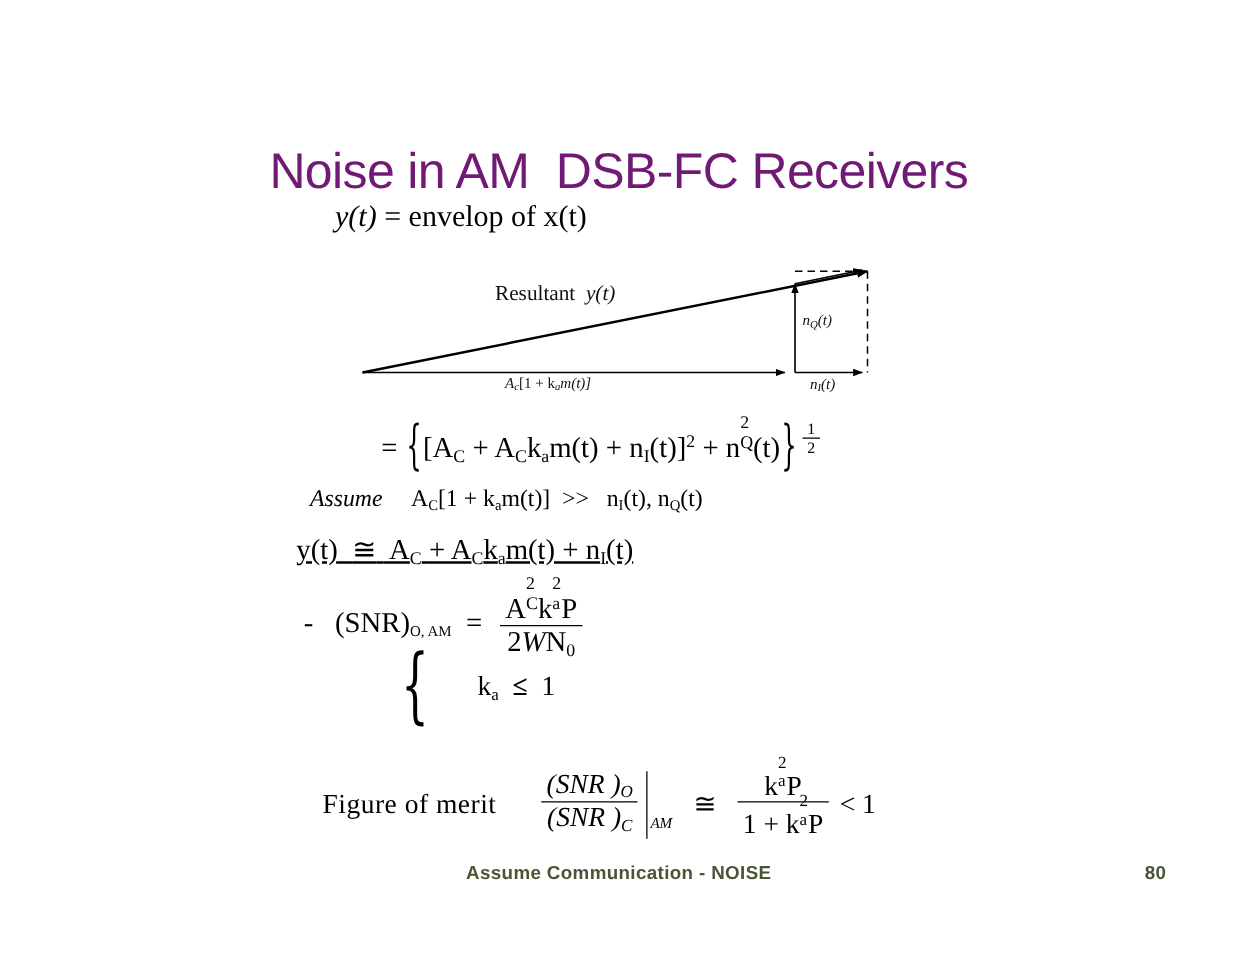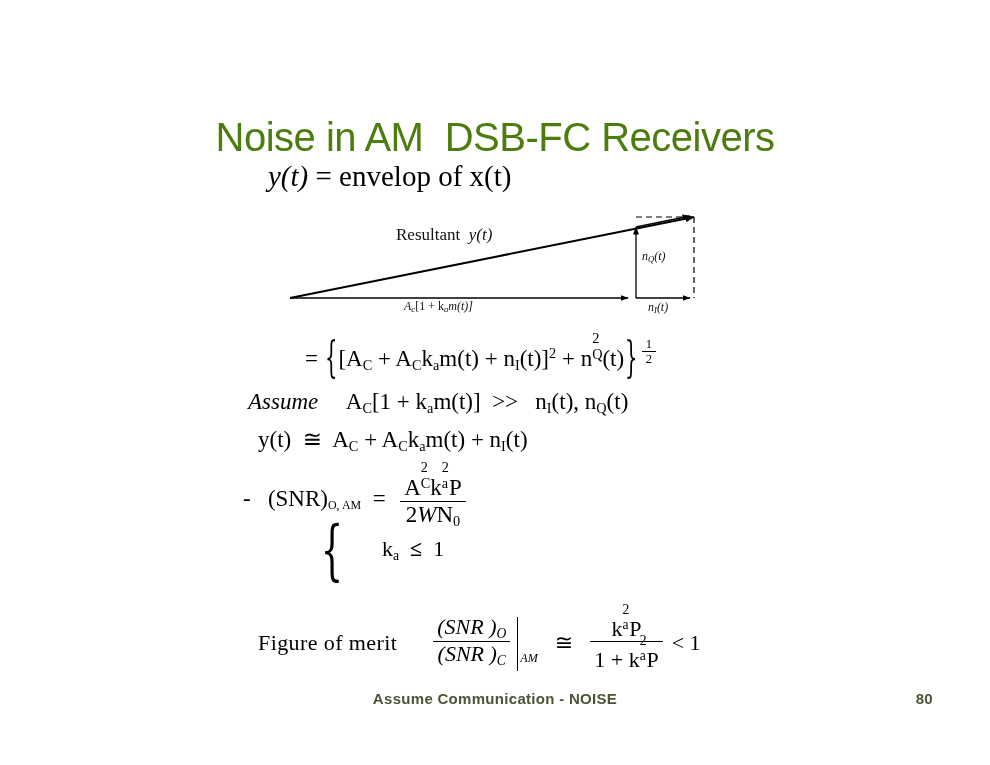--- a/index.html
+++ b/index.html
@@ -27,21 +27,21 @@
     font-size: 40px;
     font-weight: normal;
     letter-spacing: -0.5px;
     white-space: pre;
   }
 
   
   .mathline {
     position: absolute;
     font-family: "Liberation Serif", serif;
-    font-size: 29px;
+    font-size: 24px;
     white-space: nowrap;
     line-height: 1;
   }
   .it { font-style: italic; }
   sub  { font-size: 0.62em; vertical-align: -0.28em; font-style: normal; }
   sup  { font-size: 0.62em; vertical-align: 0.55em; font-style: normal; }
   .subsup {
     display: inline-block;
     vertical-align: baseline;
     font-size: 0.62em;
@@ -167,21 +167,21 @@
   }
   #footer-page {
     position: absolute;
     right: 57px;
     top: 0;
   }
 </style>
 </head>
 <body>
 
-<h1 id="slide-title" style="color:#4d7c0f">Noise in AM  DSB-FC Receivers</h1>
+<h1 id="slide-title" style="color:#701a75">Noise in AM  DSB-FC Receivers</h1>
 
 <div class="mathline" id="intro-line" style="left:268px; top:162px;">
   <span class="it">y(t)</span><span>&nbsp;</span><span>= envelop  of  x(t)</span>
 </div>
 
 <div id="phasor-diagram">
   <svg width="430" height="120" viewBox="0 0 430 120">
     <defs>
       <marker id="ah" markerWidth="9" markerHeight="7" refX="8.5" refY="3.5" orient="auto" markerUnits="userSpaceOnUse">
         <path d="M0,0 L9,3.5 L0,7 z" fill="#000"></path>
@@ -223,29 +223,29 @@
   </div>
 </div>
 
 <div class="mathline" id="eq-envelope-expansion" style="left:305px; top:340px; font-size:23px;">
   <span>=</span>
   <span class="bigbrace">{</span><span>[A</span><sub>C</sub>
   <span>+ A</span><sub>C</sub><span>k</span><sub>a</sub><span>m(t) + n</span><sub>I</sub><span>(t)]</span><sup>2</sup>
   <span>+ n</span><span class="subsup"><i class="up">2</i><i class="dn">Q</i></span><span>(t)</span><span class="bigbrace">}</span><span class="frac small" style="position:relative; top:-0.72em;"><span class="num">1</span><span class="den">2</span></span>
 </div>
 
-<div class="mathline" id="eq-assume" style="left:248px; top:390px; font-size:23px;">
+<div class="mathline" id="eq-assume" style="left:248px; top:390px; font-size:19px;">
   <span class="it">Assume</span>
   <span>&nbsp;&nbsp;&nbsp;</span>
   <span>A</span><sub>C</sub><span>[1 + k</span><sub>a</sub><span>m(t)]</span>
   <span>&nbsp;</span><span>&gt;&gt;</span><span>&nbsp;&nbsp;</span>
   <span>n</span><sub>I</sub><span>(t), n</span><sub>Q</sub><span>(t)</span>
 </div>
 
-<div class="mathline" id="eq-approximation" style="left:258px; top:428px; font-size:23px;">
+<div class="mathline" id="eq-approximation" style="left:237px; top:428px; font-size:23px;text-decoration:underline;">
   <span>y(t)</span>
   <span>&nbsp;</span><span>≅</span><span>&nbsp;</span>
   <span>A</span><sub>C</sub>
   <span>+ A</span><sub>C</sub><span>k</span><sub>a</sub><span>m(t) + n</span><sub>I</sub><span>(t)</span>
 </div>
 
 <div class="mathline" id="eq-snr-output" style="left:243px; top:470px; font-size:23px;">
   <span>-</span>
   <span>&nbsp;</span>
   <span>(SNR)</span><sub style="font-size:.52em;">O, AM</sub>

